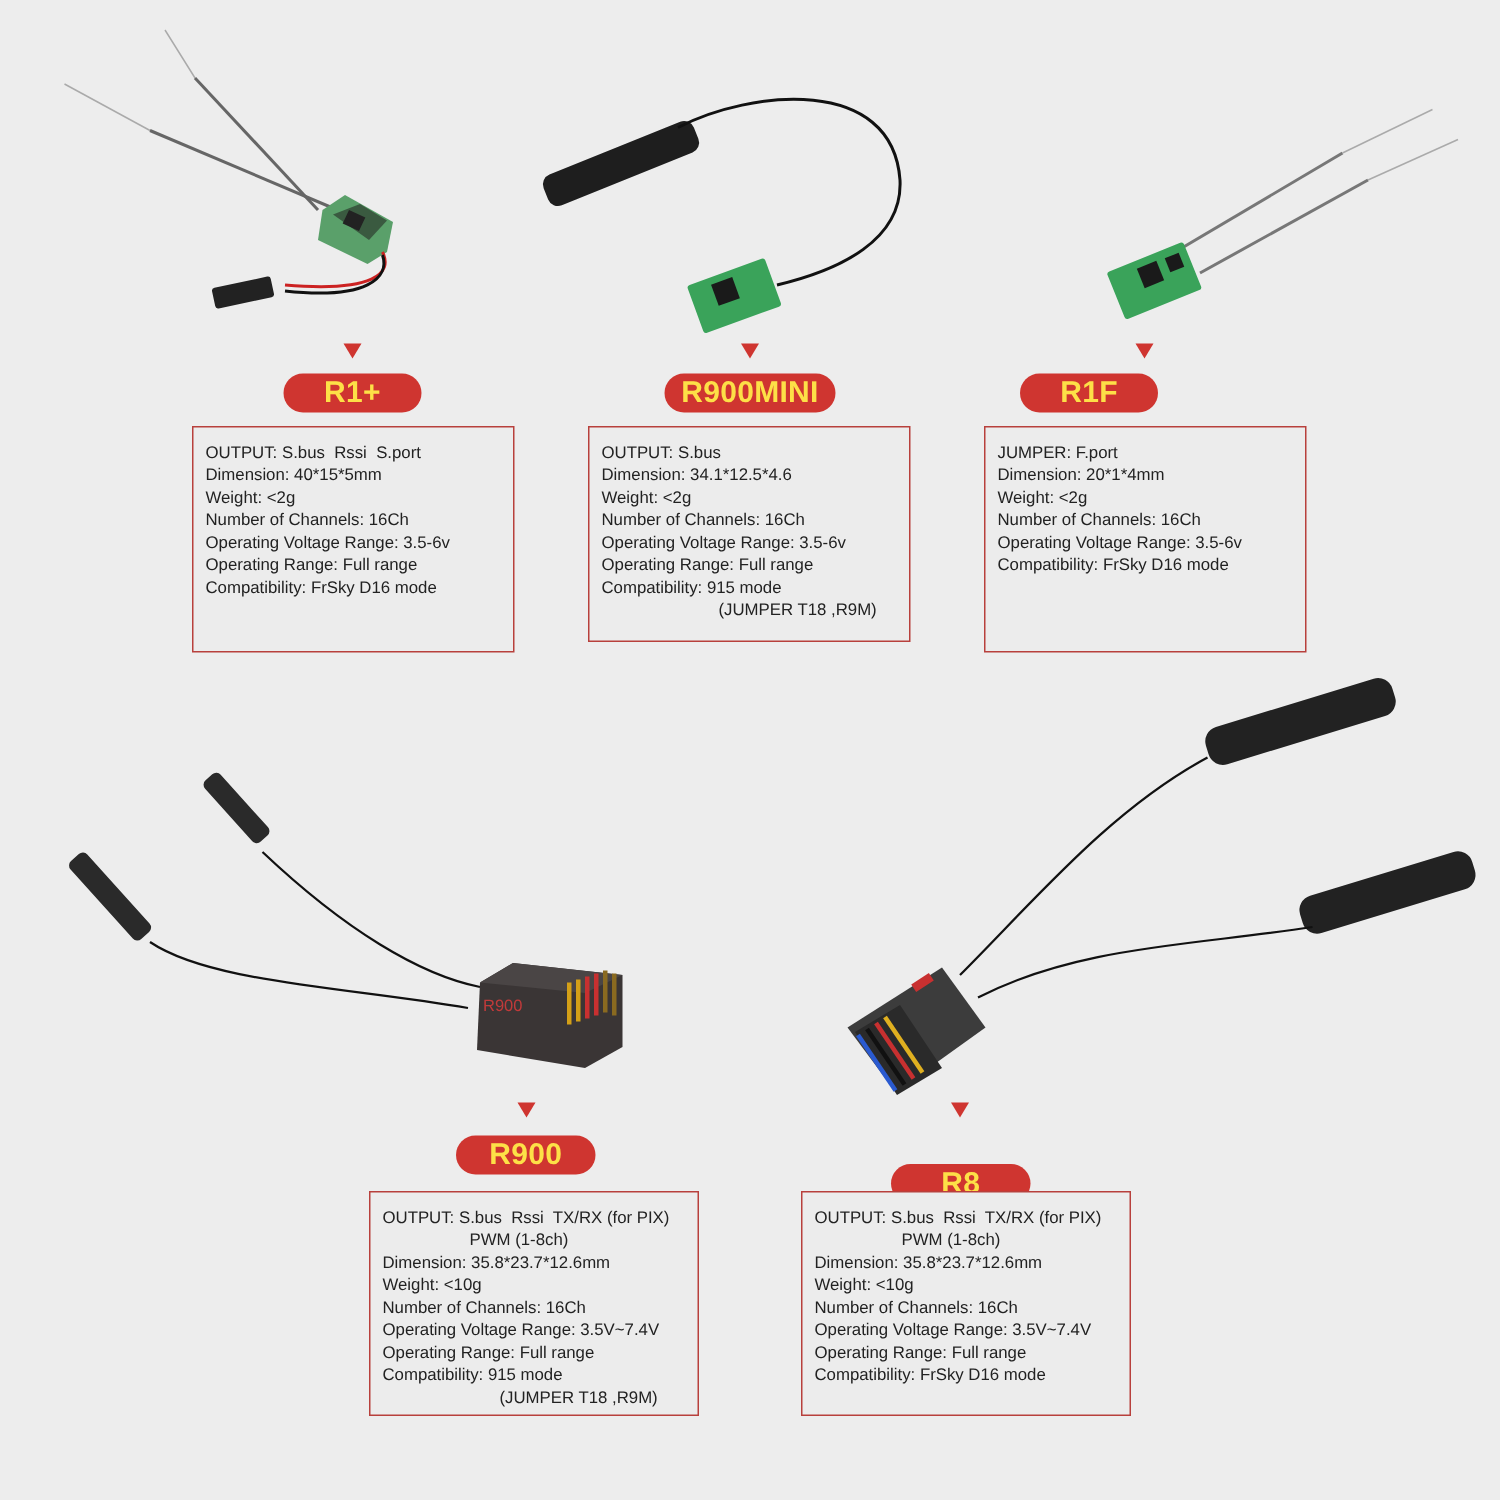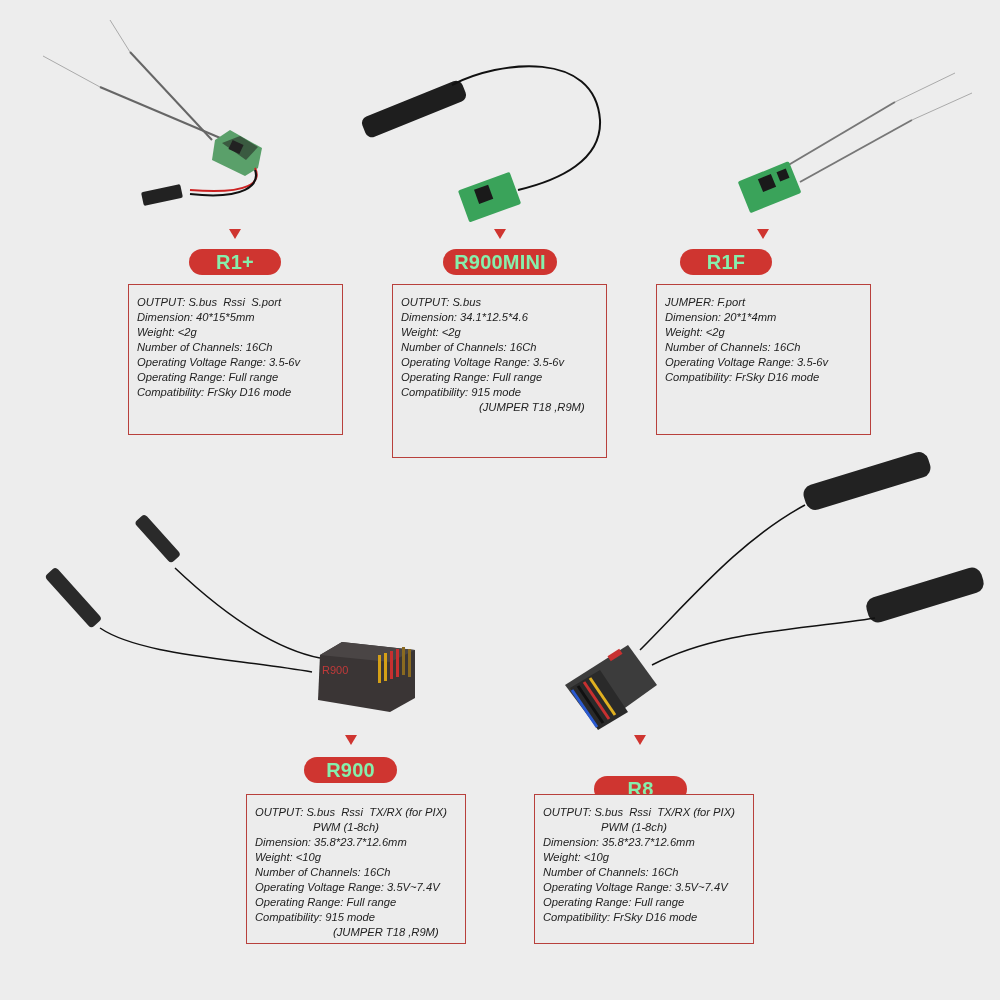--- a/index.html
+++ b/index.html
@@ -1,21 +1,21 @@
 <!DOCTYPE html>
 <html><head>
 <meta charset="utf-8">
 <style>
   html,body{margin:0;padding:0;}
   body{width:1000px;height:1000px;background:#ededed;position:relative;overflow:hidden;font-family:"Liberation Sans",sans-serif;}
   .abs{position:absolute;}
-  .pill{position:absolute;background:#cf3530;color:#86efac;border-radius:16px;height:26px;line-height:27px;text-align:center;font-family:"Liberation Sans",sans-serif;font-size:20px;font-weight:bold;letter-spacing:0.2px;}
+  .pill{position:absolute;background:#cf3530;color:#fde047;border-radius:16px;height:26px;line-height:27px;text-align:center;font-family:"Liberation Sans",sans-serif;font-size:20px;font-weight:bold;letter-spacing:0.2px;}
   .tri{position:absolute;width:0;height:0;border-left:6px solid transparent;border-right:6px solid transparent;border-top:10px solid #cf3530;}
   .box{position:absolute;border:1.5px solid #b8403c;background:#ececec;box-sizing:border-box;padding:10px 0 0 8px;font-size:11.2px;line-height:15px;color:#222;}
-  .box .line{white-space:pre;font-style:italic;}
+  .box .line{white-space:pre;}
   .box .indent{padding-left:58px;}
   .box .indent2{padding-left:78px;}
   svg{position:absolute;overflow:visible;}
 </style>
 </head>
 <body>
 
 <svg class="abs" style="left:0;top:0;width:330px;height:240px">
   <line x1="43" y1="56" x2="100" y2="87" stroke="#aaa" stroke-width="1"></line>
   <line x1="100" y1="87" x2="225" y2="140" stroke="#666" stroke-width="2"></line>
@@ -98,21 +98,21 @@
 <div class="box" style="left:128px;top:284px;width:215px;height:151px">
   <div class="line">OUTPUT: S.bus  Rssi  S.port</div>
   <div class="line">Dimension: 40*15*5mm</div>
   <div class="line">Weight: &lt;2g</div>
   <div class="line">Number of Channels: 16Ch</div>
   <div class="line">Operating Voltage Range: 3.5-6v</div>
   <div class="line">Operating Range: Full range</div>
   <div class="line">Compatibility: FrSky D16 mode</div>
 </div>
 
-<div class="box" style="left:392px;top:284px;width:215px;height:174px">
+<div class="box" style="left:392px;top:284px;width:215px;height:144px">
   <div class="line">OUTPUT: S.bus</div>
   <div class="line">Dimension: 34.1*12.5*4.6</div>
   <div class="line">Weight: &lt;2g</div>
   <div class="line">Number of Channels: 16Ch</div>
   <div class="line">Operating Voltage Range: 3.5-6v</div>
   <div class="line">Operating Range: Full range</div>
   <div class="line">Compatibility: 915 mode</div>
   <div class="line indent2">(JUMPER T18 ,R9M)</div>
 </div>
 

